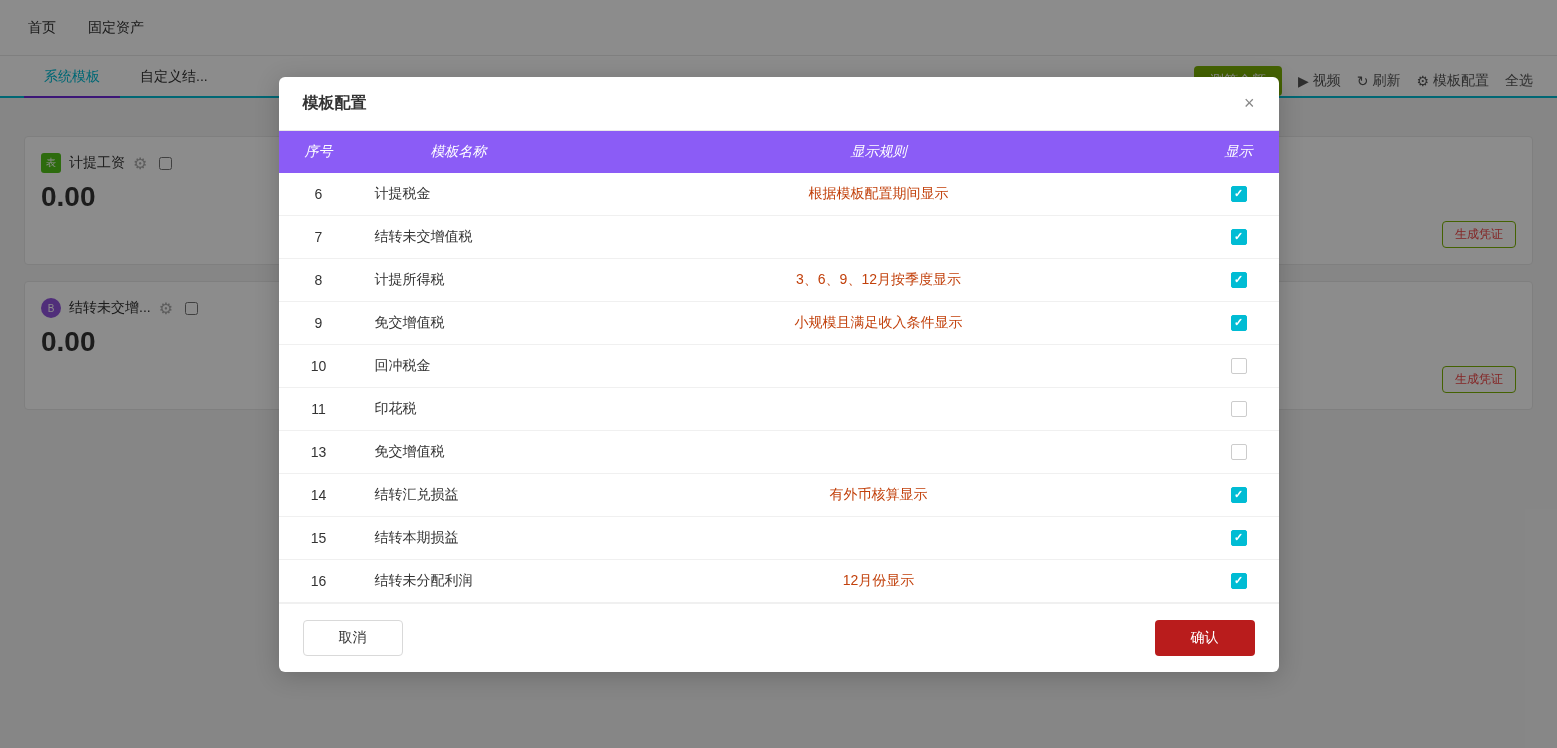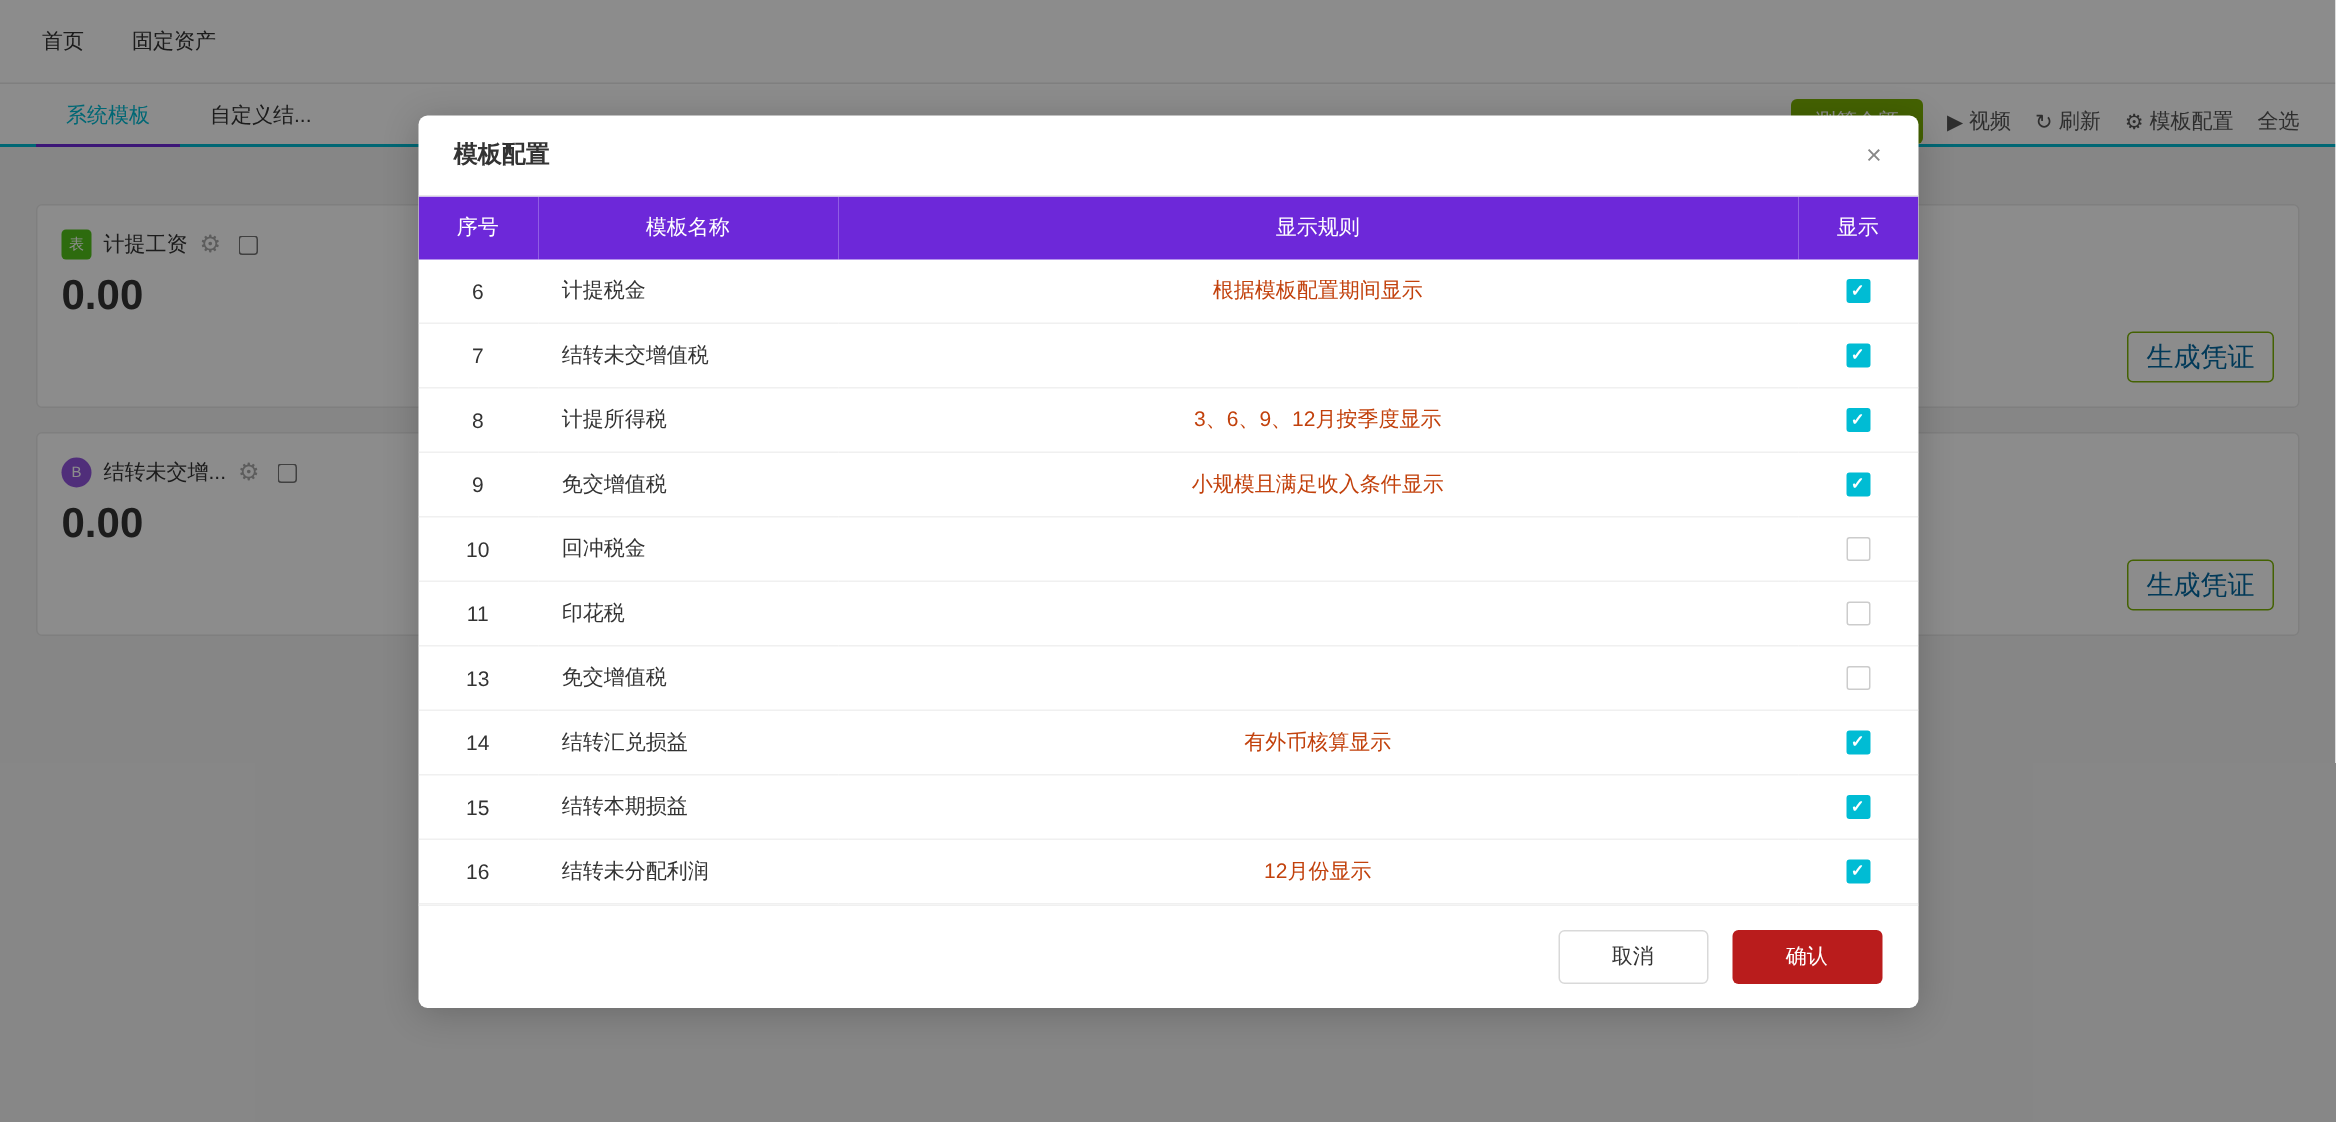--- a/index.html
+++ b/index.html
@@ -128,26 +128,26 @@
       background: #9254de;
       border-radius: 50%;
       display: flex; align-items: center; justify-content: center;
       color: #fff; font-size: 10px;
     }
     .card-title { font-size: 14px; font-weight: 500; color: #333; }
     .card-amount { font-size: 28px; font-weight: bold; color: #333; margin: 8px 0; }
     .card-actions { display: flex; justify-content: flex-end; gap: 8px; margin-top: 8px; }
     .btn-generate {
       border: 1px solid #7cb305;
-      color: #0369a1;
+      color: #ef4444;
       background: #fff;
       padding: 4px 12px;
       border-radius: 4px;
       cursor: pointer;
-      font-size: 18px;
+      font-size: 12px;
     }
     .gear-icon {
       color: #aaa;
       cursor: pointer;
       font-size: 16px;
     }
 
     
     .overlay {
       position: absolute;
@@ -195,21 +195,22 @@
       overflow-y: auto;
       padding: 0;
     }
 
     
     .config-table {
       width: 100%;
       border-collapse: collapse;
     }
     .config-table thead tr {
-      background: #6d28d9;
+      background: #8b5cf6;
+      font-style: italic;
     }
     .config-table thead th {
       color: #fff;
       padding: 12px 16px;
       text-align: center;
       font-weight: 500;
       font-size: 14px;
     }
     .config-table thead th:first-child { text-align: center; width: 80px; }
     .config-table thead th:nth-child(2) { text-align: center; width: 200px; }
@@ -257,21 +258,21 @@
 
     
     .modal-body::-webkit-scrollbar { width: 6px; }
     .modal-body::-webkit-scrollbar-track { background: #f1f1f1; }
     .modal-body::-webkit-scrollbar-thumb { background: #ccc; border-radius: 3px; }
 
     
     .modal-footer {
       padding: 16px 24px;
       display: flex;
-      justify-content: flex-end;
+      justify-content: space-between;
       gap: 16px;
       border-top: 1px solid #f0f0f0;
     }
     .btn-cancel {
       padding: 8px 32px;
       border: 1px solid #d9d9d9;
       background: #fff;
       color: #333;
       border-radius: 4px;
       cursor: pointer;

